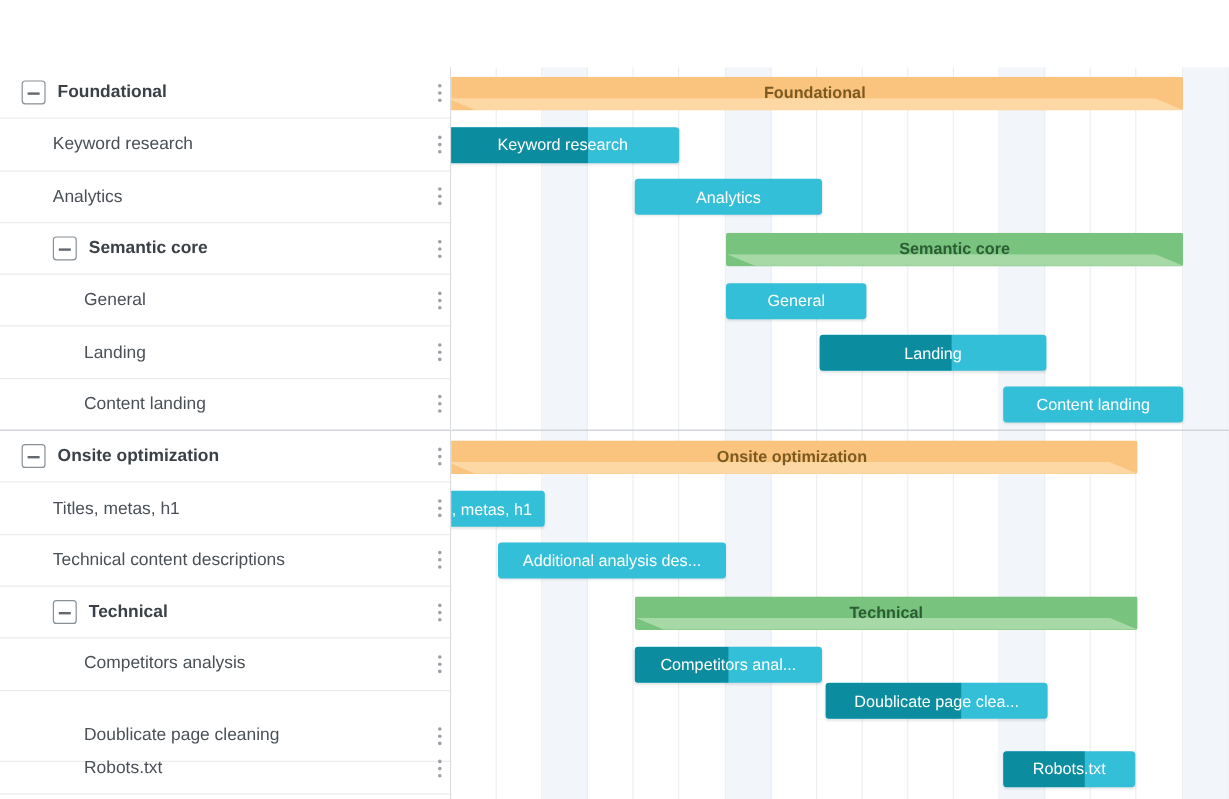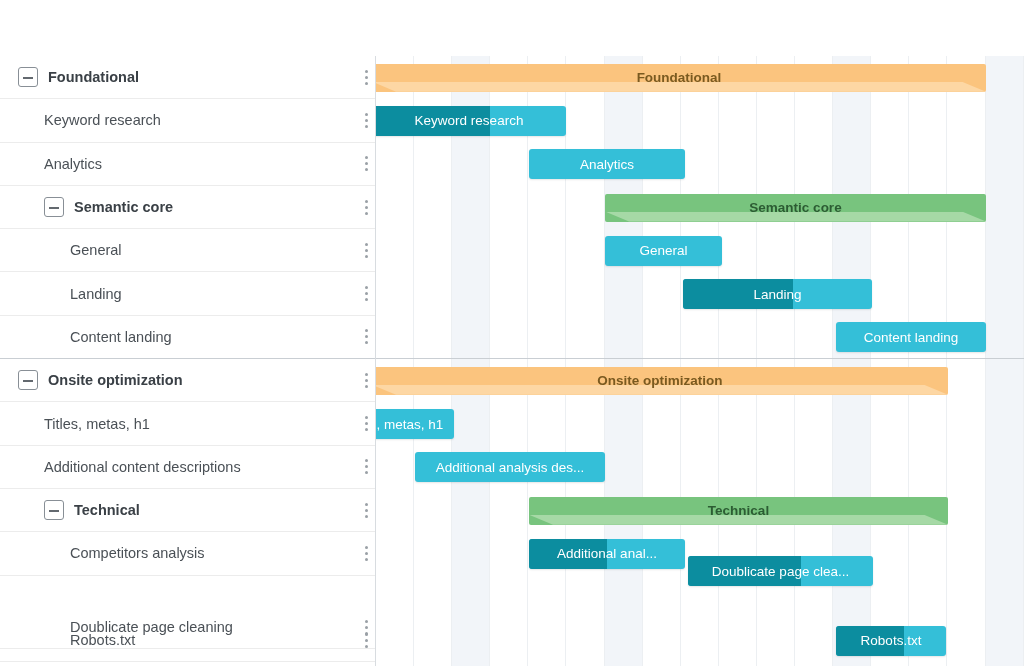--- a/index.html
+++ b/index.html
@@ -215,21 +215,21 @@
             <span class="task-label">Titles, metas, h1</span>
           </div>
           <div class="kebab">
             <i></i>
             <i></i>
             <i></i>
           </div>
         </div>
         <div class="task-row" style="top: 389.7px;">
           <div class="task-inner" style="padding-left: 44px;">
-            <span class="task-label">Additional content descriptions</span>
+            <span class="task-label">Technical content descriptions</span>
           </div>
           <div class="kebab">
             <i></i>
             <i></i>
             <i></i>
           </div>
         </div>
         <div class="task-row is-group" style="top: 433px;">
           <div class="task-inner" style="padding-left: 44px;">
             <div class="toggle"></div>
@@ -244,21 +244,21 @@
         <div class="task-row" style="top: 476.3px;">
           <div class="task-inner" style="padding-left: 70px;">
             <span class="task-label">Competitors analysis</span>
           </div>
           <div class="kebab">
             <i></i>
             <i></i>
             <i></i>
           </div>
         </div>
-        <div class="task-row" style="top: 550px; text-align: right;">
+        <div class="task-row" style="top: 536px; text-align: right;">
           <div class="task-inner" style="padding-left: 70px;">
             <span class="task-label">Doublicate page cleaning</span>
           </div>
           <div class="kebab">
             <i></i>
             <i></i>
             <i></i>
           </div>
         </div>
         <div class="task-row" style="top: 562.9px;">
@@ -344,24 +344,24 @@
         </div>
         <div class="grow" style="top: 433px;"></div>
         <div class="bar summary green" style="left: 153px; width: 419px; top: 440.65px;">
           <div class="sbody"></div>
           <div class="sfoot"></div>
           <span class="slabel">Technical</span>
         </div>
         <div class="grow" style="top: 476.3px;"></div>
         <div class="bar task" style="left: 153px; width: 156px; top: 482.95px;">
           <div class="progress" style="width: 50%;"></div>
-          <span class="blabel">Additional anal...</span>
+          <span class="blabel">Competitors anal...</span>
         </div>
         <div class="grow" style="top: 519.6px;"></div>
-        <div class="bar task" style="left: 312px; width: 185px; top: 500px;">
+        <div class="bar task" style="left: 312px; width: 185px; top: 513px;">
           <div class="progress" style="width: 61%;"></div>
           <span class="blabel">Doublicate page clea...</span>
         </div>
         <div class="grow" style="top: 562.9px;"></div>
         <div class="bar task" style="left: 460px; width: 110px; top: 569.55px;">
           <div class="progress" style="width: 62%;"></div>
           <span class="blabel">Robots.txt</span>
         </div>
       </div>
 

